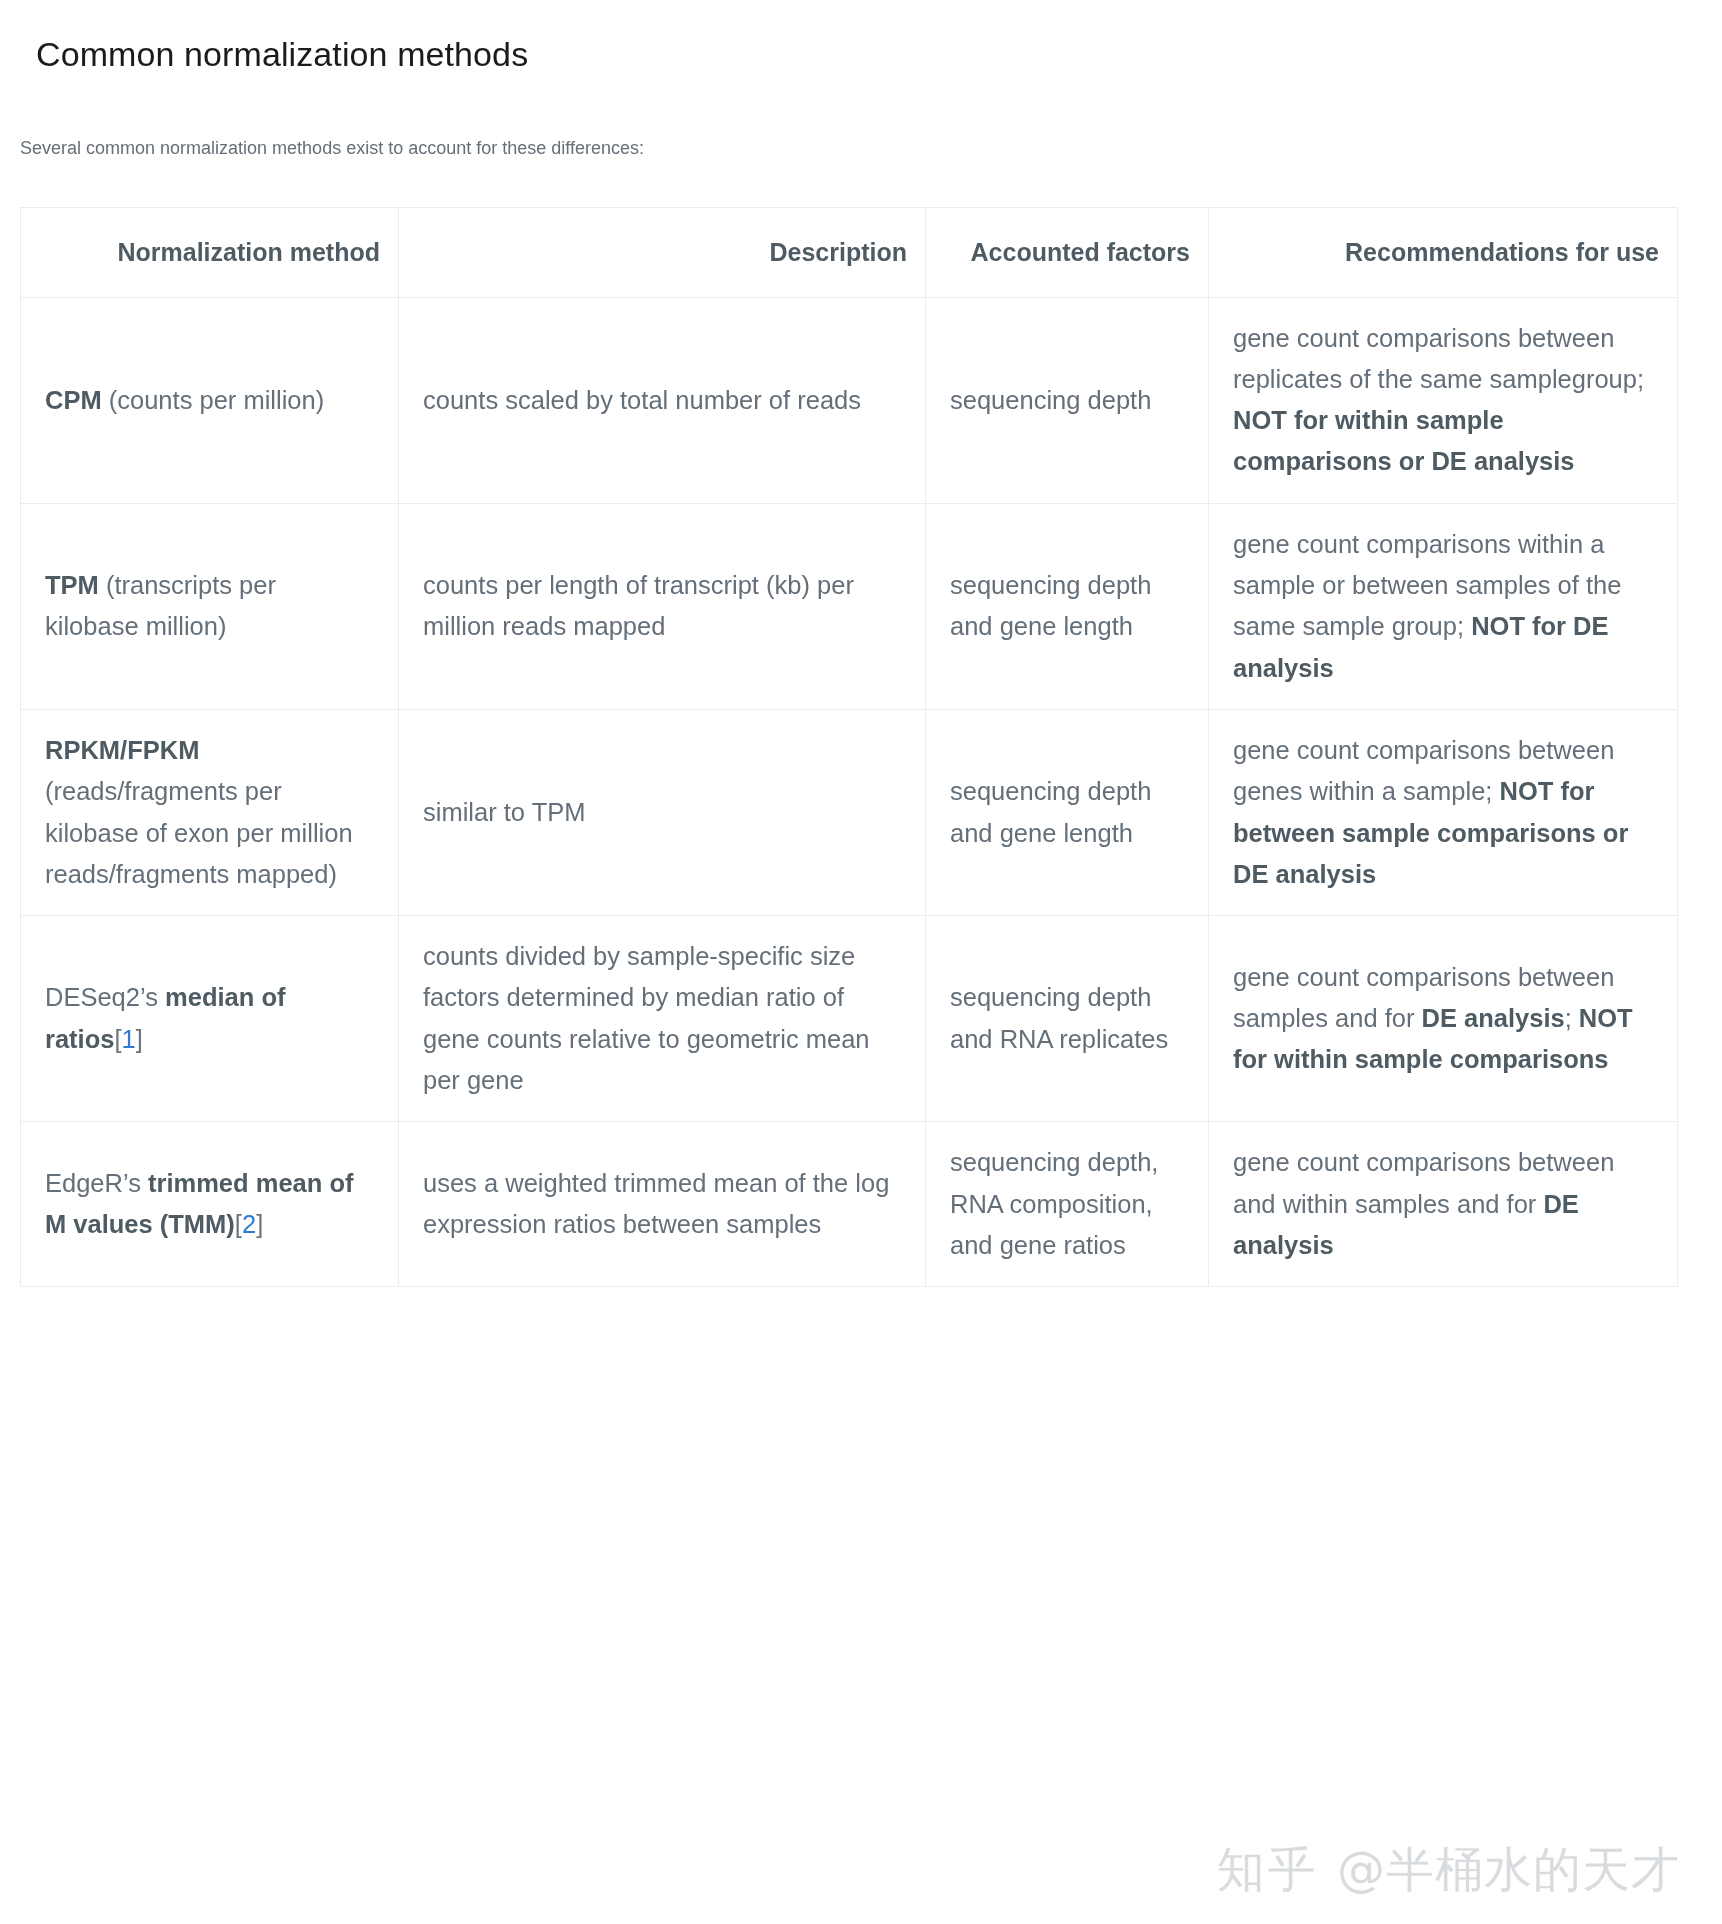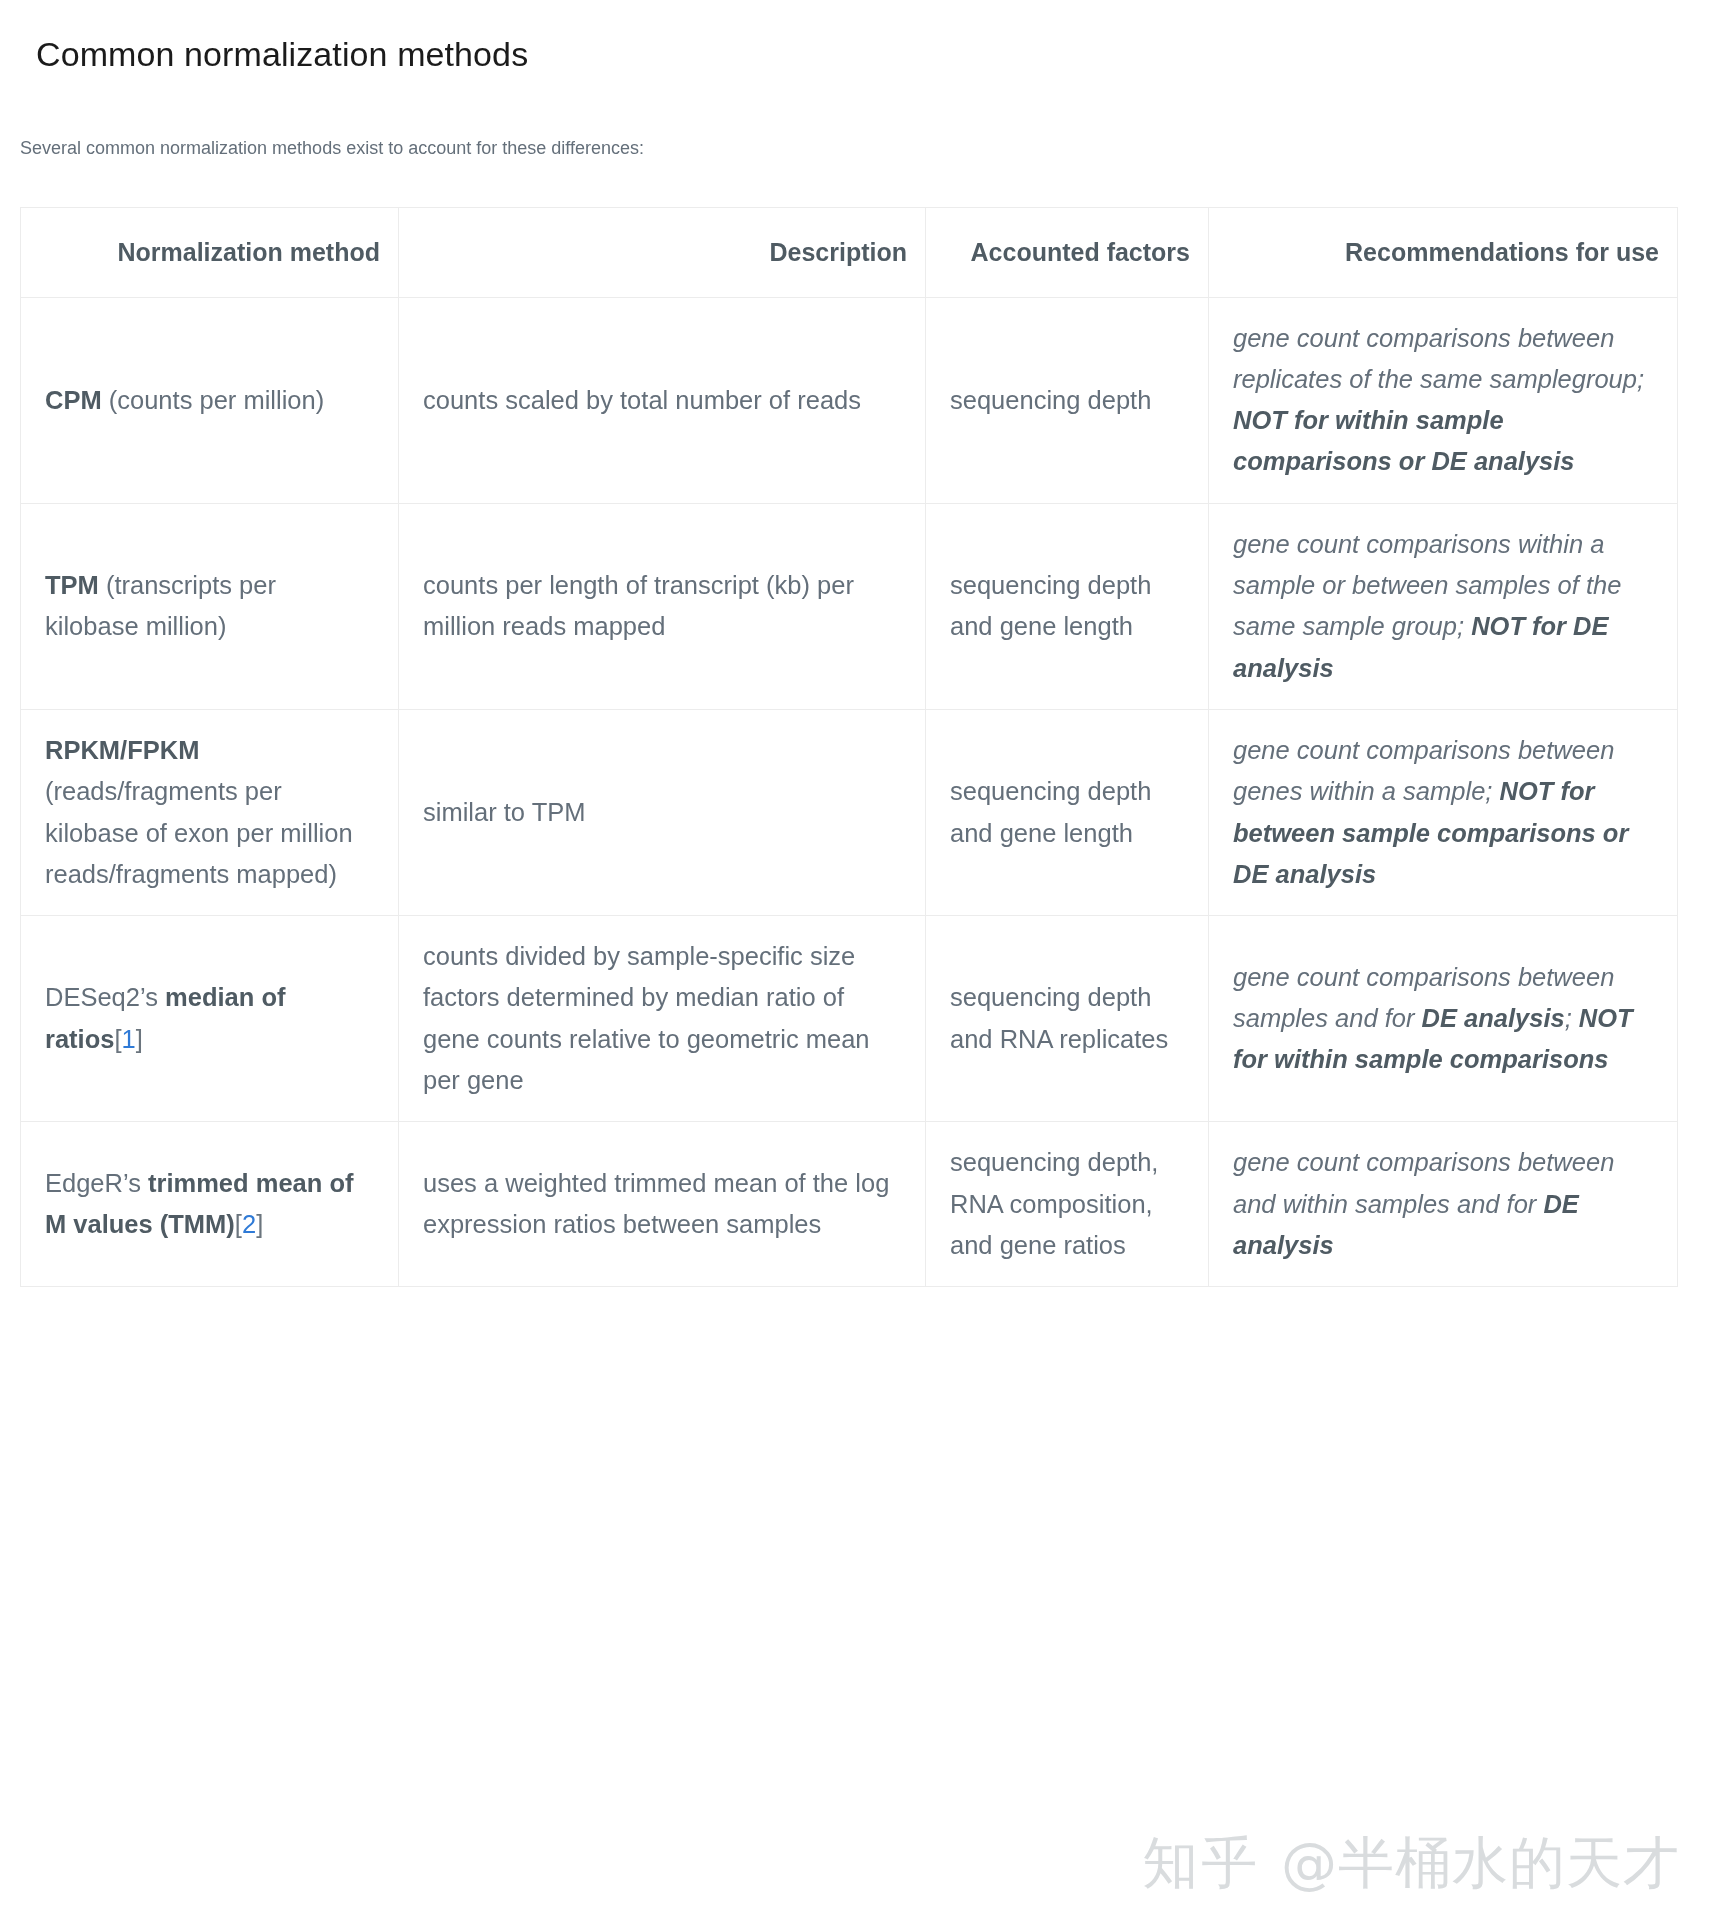--- a/index.html
+++ b/index.html
@@ -67,33 +67,33 @@
     padding: 20px 24px;
   }
   .col-method   { width: 378px; }
   .col-desc     { width: 527px; }
   .col-factors  { width: 283px; }
   .col-recs     { width: 469px; }
 
   td.cell-method  { padding-left: 22px; padding-right: 16px; }
   td.cell-desc    { padding-left: 26px; padding-right: 18px; }
   td.cell-factors { padding-left: 26px; padding-right: 14px; }
-  td.cell-recs    { padding-left: 28px; padding-right: 18px; font-style: italic; }
+  td.cell-recs    { padding-left: 28px; padding-right: 18px; }
 
   td b, th b { color: #4f5b63; font-weight: bold; }
   .em { font-weight: bold; color: #4f5b63; }
 
   .ref { color: #6b757e; }
   .ref .num { color: #2f7ad6; }
 
   .watermark {
     position: absolute;
     right: 42px;
     bottom: 38px;
-    font-size: 56px;
+    font-size: 48px;
     color: #d9dcde;
     letter-spacing: 3px;
     white-space: nowrap;
     font-family: "DejaVu Sans", sans-serif;
     pointer-events: none;
   }
   .watermark .wm-at { letter-spacing: 1px; }
 </style>
 </head>
 <body>

